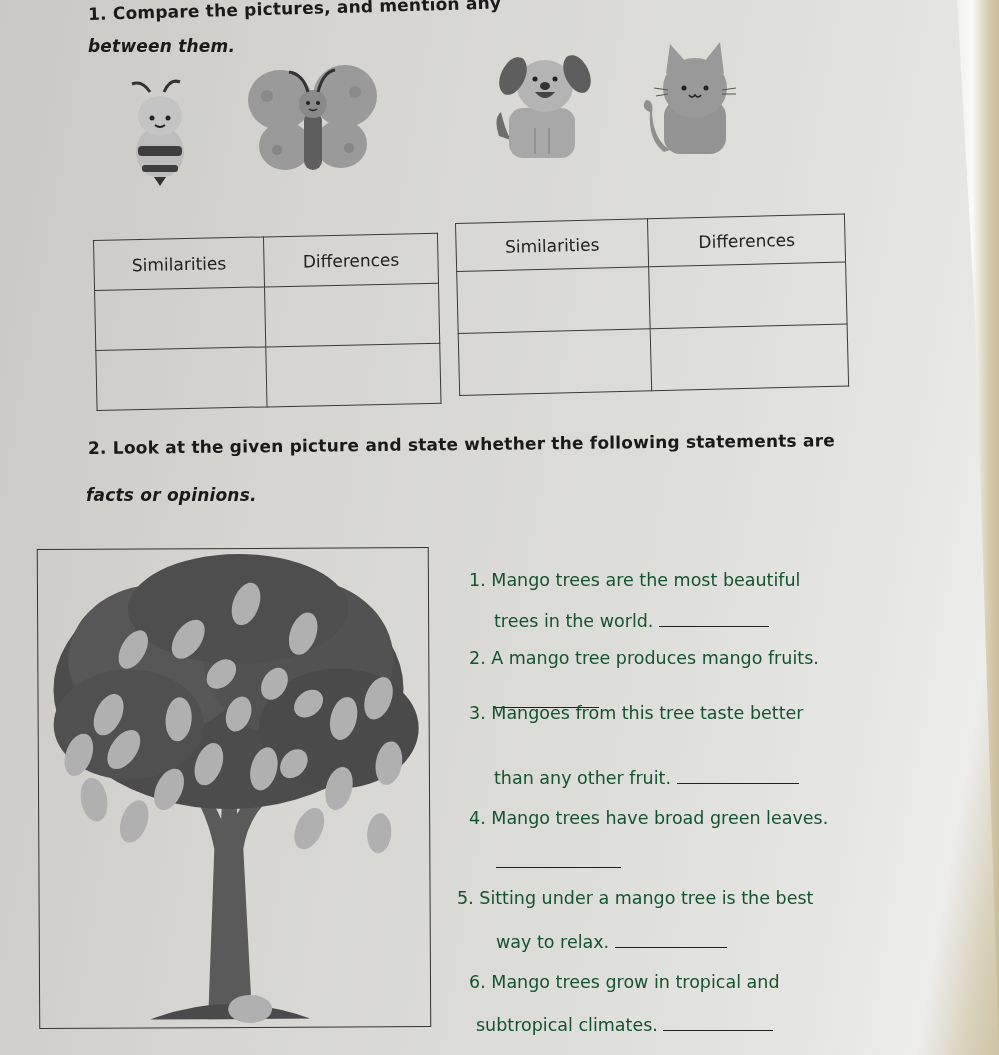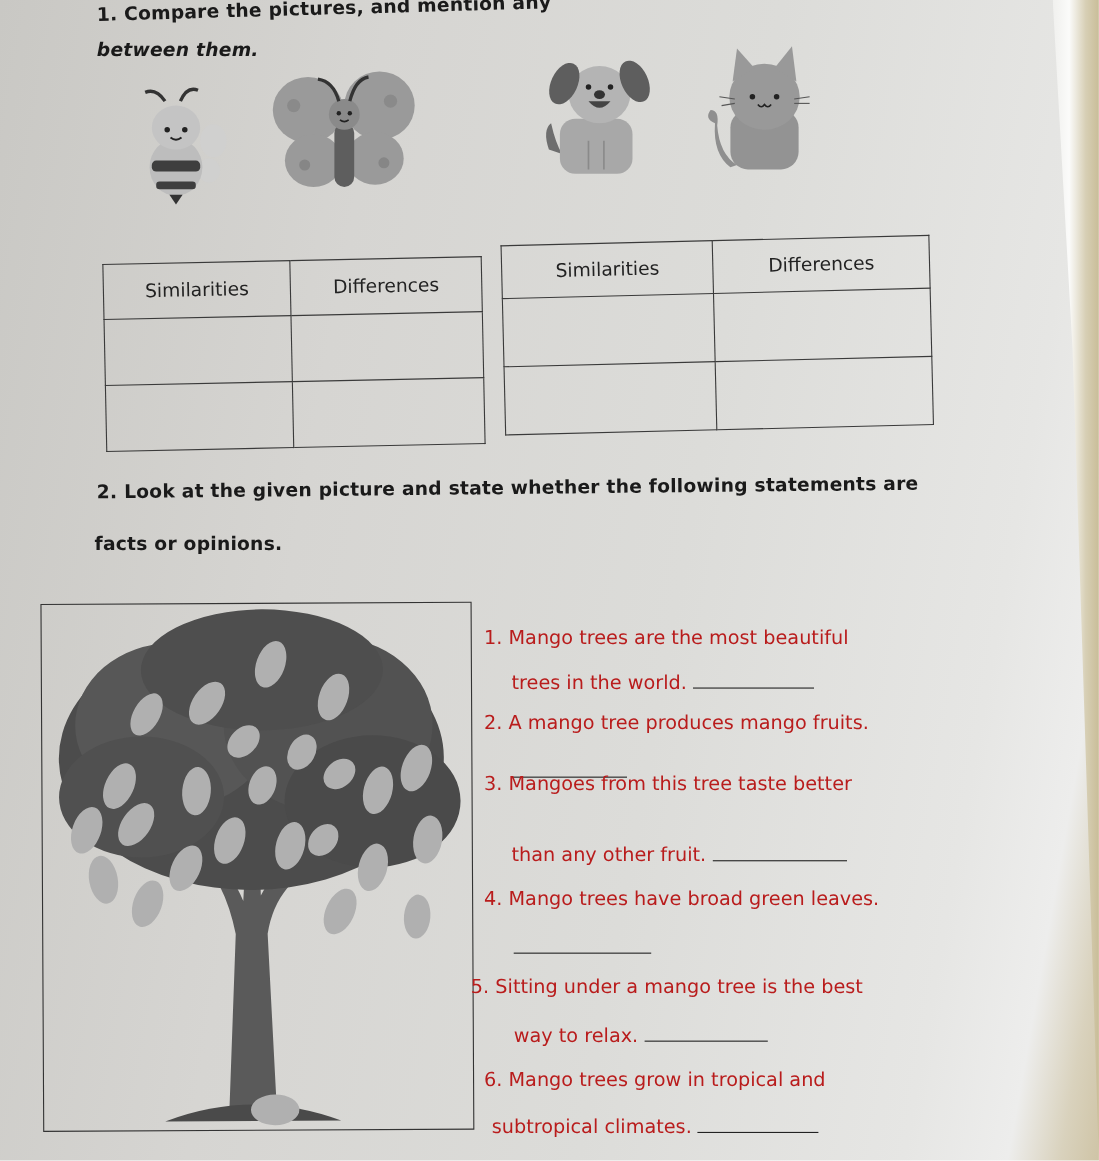--- a/index.html
+++ b/index.html
@@ -15,21 +15,21 @@
       background: linear-gradient(90deg, rgba(240,240,238,0) 0%, #f4f4f2 40%, #fbfbfa 55%, #d7cfb5 80%, #c9bd98 100%);
       clip-path: polygon(30% 0, 100% 0, 100% 100%, 100% 100%, 60% 30%);
     }
     .q-title {
       position: absolute; font-weight: bold; font-size: 17px; letter-spacing: 0.2px;
       color: #1a1a1a;
     }
     #q1-line1 { left: 88px; top: 4px; transform: rotate(-1.6deg); transform-origin: left; }
     #q1-line2 { left: 88px; top: 36px; font-style: italic; }
     #q2-line1 { left: 88px; top: 438px; font-size: 17px; transform: rotate(-0.6deg); transform-origin: left; }
-    #q2-line2 { left: 86px; top: 485px; }
+    #q2-line2 { left: 86px; top: 485px; font-style: italic; }
 
     .pic { position: absolute; }
     .worksheet-table {
       position: absolute; border-collapse: collapse; background: transparent;
     }
     .worksheet-table th, .worksheet-table td {
       border: 1.5px solid #3a3a3a; font-weight: normal; font-size: 17px;
       color: #222; text-align: center;
     }
     #table-1 { left: 93px; top: 240px; width: 345px; transform: rotate(-1.2deg); transform-origin: left top; }
@@ -37,21 +37,21 @@
     #table-1 td { height: 60px; }
     #table-2 { left: 455px; top: 223px; width: 390px; transform: rotate(-1.4deg); transform-origin: left top; }
     #table-2 th { height: 48px; }
     #table-2 td { height: 62px; }
 
     .tree-frame {
       position: absolute; left: 38px; top: 548px; width: 392px; height: 480px;
       border: 1.5px solid #333; transform: rotate(-0.3deg);
     }
     .stmt-line {
-      position: absolute; font-size: 17.5px; color: #b91c1c; white-space: nowrap;
+      position: absolute; font-size: 17.5px; color: #14532d; white-space: nowrap; margin-left: 29px;
     }
     .blank {
       display: inline-block; border-bottom: 1.5px solid #222; height: 14px; vertical-align: baseline;
     }
   </style>
 </head>
 <body>
 
 <div class="paper-edge"></div>
 

